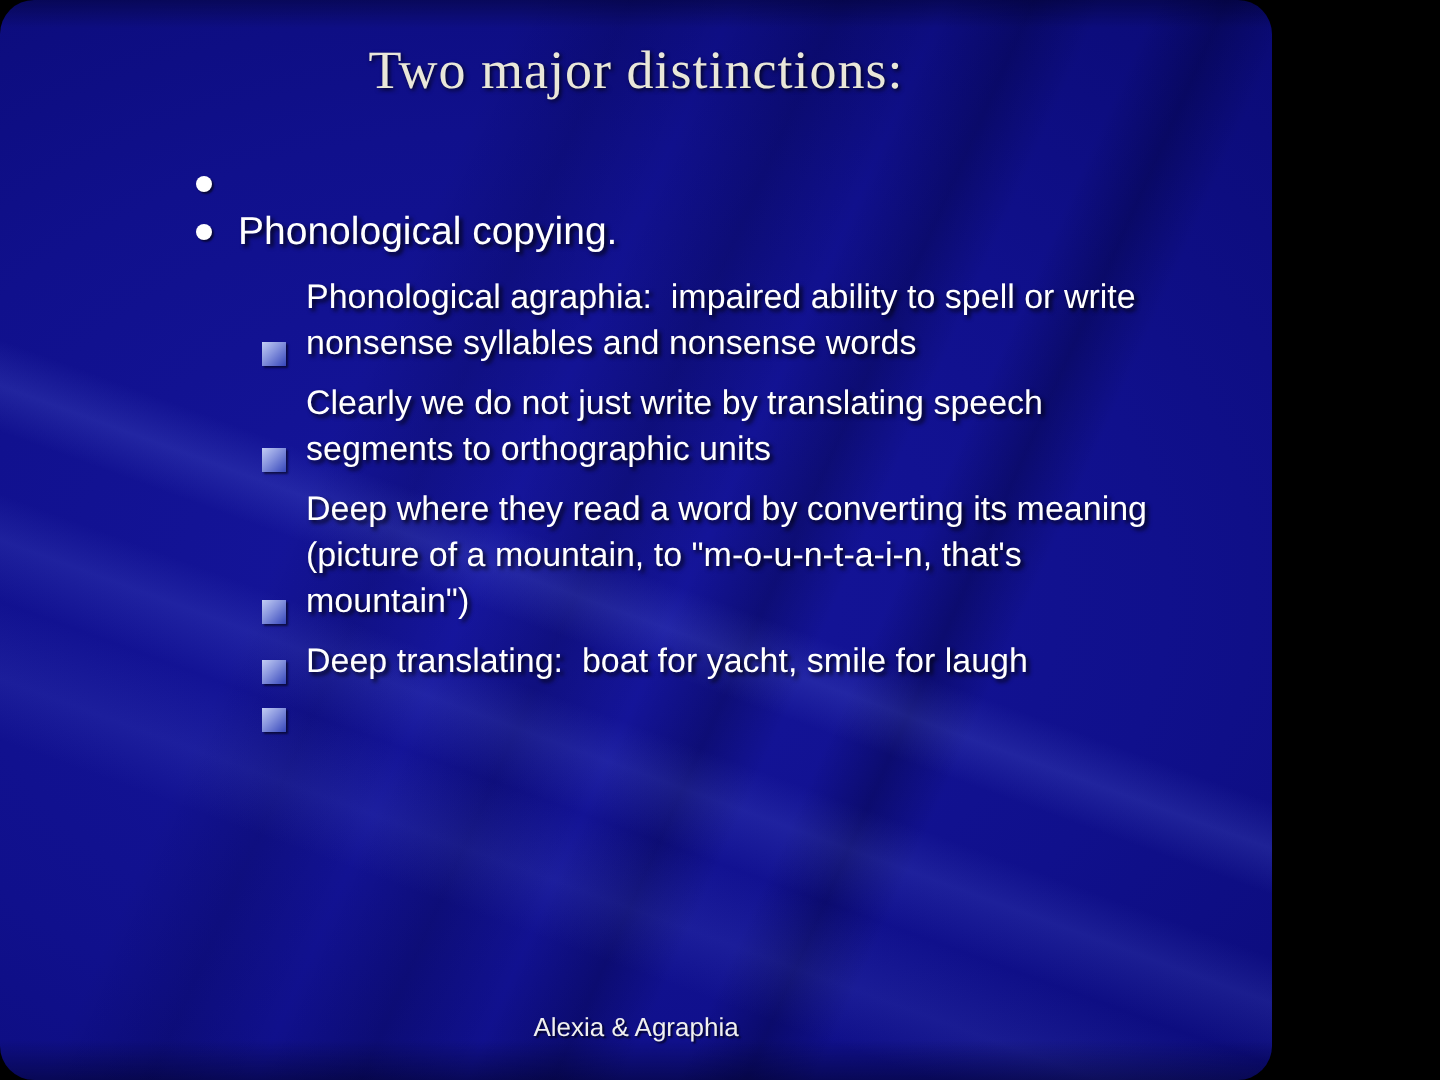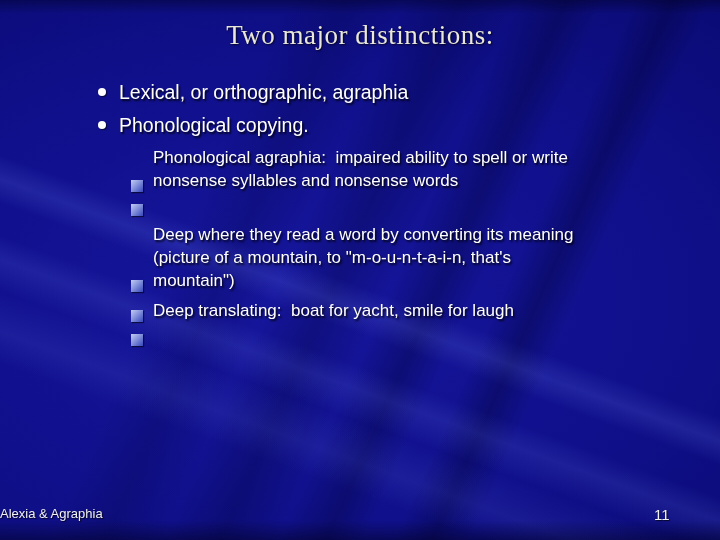--- a/index.html
+++ b/index.html
@@ -1,31 +1,32 @@
 <!DOCTYPE html>
 <html><head>
 <meta charset="utf-8">
 <style>
   html, body { margin: 0; padding: 0; background: #000; }
 
   .slide {
     position: relative;
-    width: 720px;
+    width: 636px;
     height: 540px;
     overflow: hidden;
     font-family: "Liberation Sans", sans-serif;
     background:
       
       linear-gradient(180deg, rgba(0,0,30,0.40) 0px, rgba(0,0,30,0) 14px, rgba(0,0,30,0) 520px, rgba(0,0,30,0.45) 540px),
       
       linear-gradient(200deg, transparent 52%, rgba(120,140,245,0.16) 55%, transparent 58%, transparent 62%, rgba(120,140,245,0.13) 65%, transparent 69%, rgba(120,140,245,0.10) 74%, transparent 78%),
       
       linear-gradient(294deg, transparent 26%, rgba(2,2,55,0.38) 30%, transparent 34%, transparent 37%, rgba(2,2,55,0.34) 41%, transparent 46%, rgba(2,2,55,0.28) 52%, transparent 58%, rgba(2,2,55,0.20) 64%, transparent 70%),
       
       radial-gradient(115% 95% at 40% 55%, #16169e 0%, #10108c 45%, #0a0a74 80%, #070760 100%);
+    border-radius: 17px;
   }
 
   .slide-title {
     position: absolute;
     top: 20px;
     left: 0;
     width: 100%;
     margin: 0;
     text-align: center;
     font-family: "Liberation Serif", serif;
@@ -82,21 +83,21 @@
     margin: 5px 10px 0 0;
     box-shadow: 1px 1px 1px rgba(0,0,0,0.55);
   }
   .l2-text { white-space: pre-wrap; }
 
   .footer-title {
     position: absolute;
     top: 506px;
     left: 0;
     width: 100%;
-    text-align: left;
+    text-align: center;
     font-size: 13px;
     color: #f0f0f0;
     text-shadow: 1px 1px 1px rgba(0,0,0,0.7);
   }
   .page-number {
     position: absolute;
     top: 506px;
     left: 654px;
     font-size: 15px;
     color: #f0f0f0;
@@ -107,38 +108,39 @@
 <body>
 
 <div class="slide">
 
   <h1 class="slide-title">Two major distinctions:</h1>
 
   <div class="content">
 
     <div class="l1-item">
       <span class="l1-bullet"></span>
-      <span class="l1-text">Lexical, or orthographic, agraphia</span>
     </div>
 
     <div class="l1-item">
       <span class="l1-bullet"></span>
       <span class="l1-text">Phonological copying.</span>
     </div>
 
     <div class="l2-list">
 
       <div class="l2-item">
         <span class="l2-bullet"></span>
         <span class="l2-text">Phonological agraphia:  impaired ability to spell or write
 nonsense syllables and nonsense words</span>
       </div>
 
       <div class="l2-item">
         <span class="l2-bullet"></span>
+        <span class="l2-text">Clearly we do not just write by translating speech
+segments to orthographic units</span>
       </div>
 
       <div class="l2-item">
         <span class="l2-bullet"></span>
         <span class="l2-text">Deep where they read a word by converting its meaning
 (picture of a mountain, to "m-o-u-n-t-a-i-n, that's
 mountain")</span>
       </div>
 
       <div class="l2-item">

